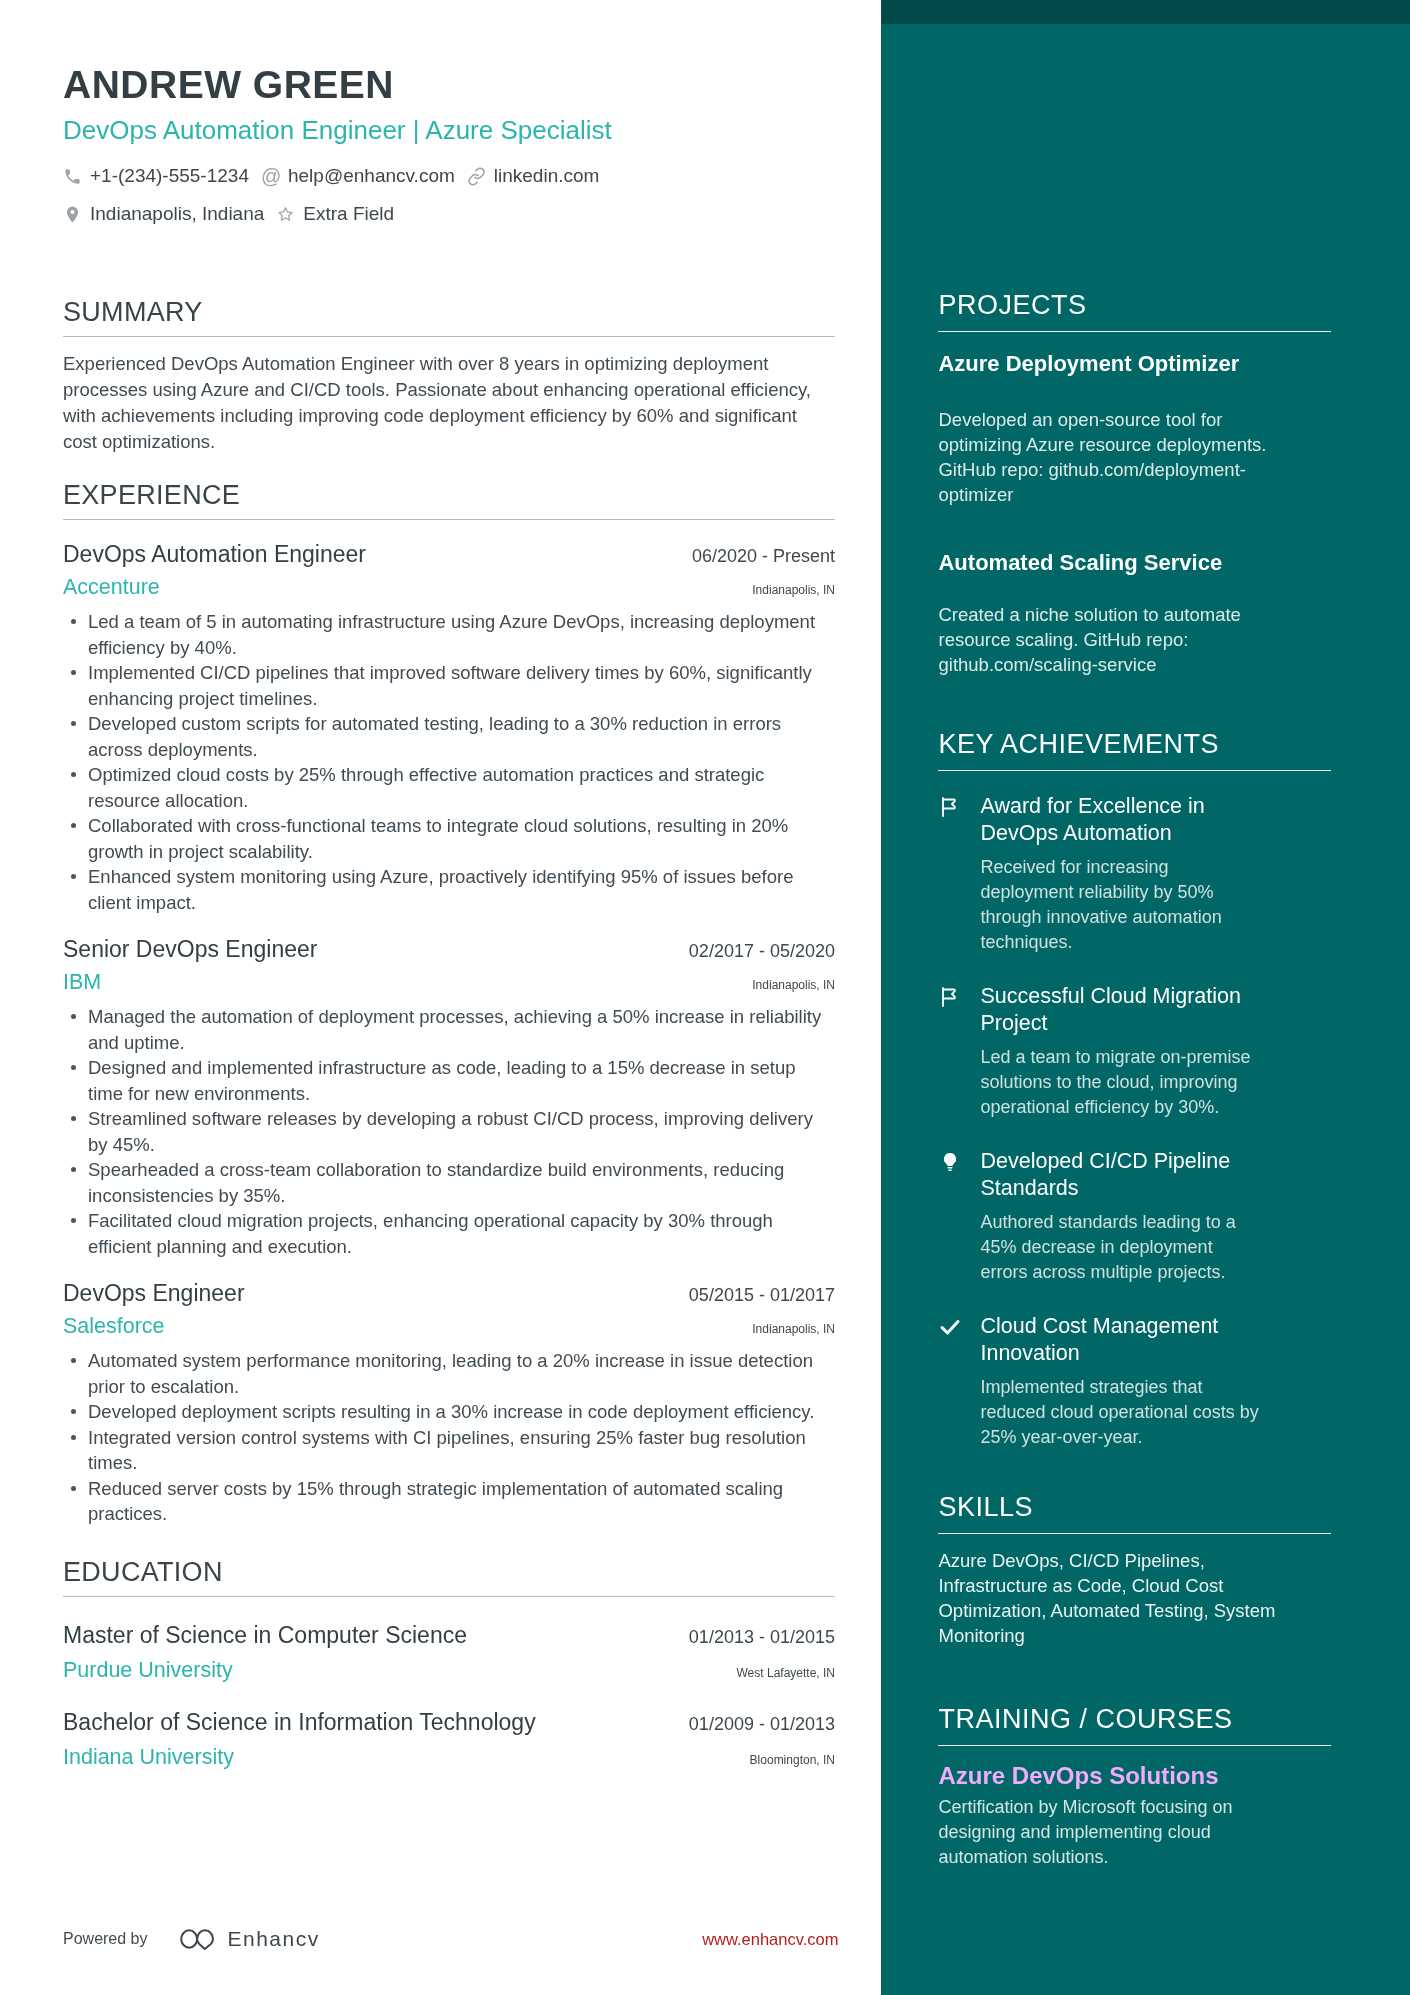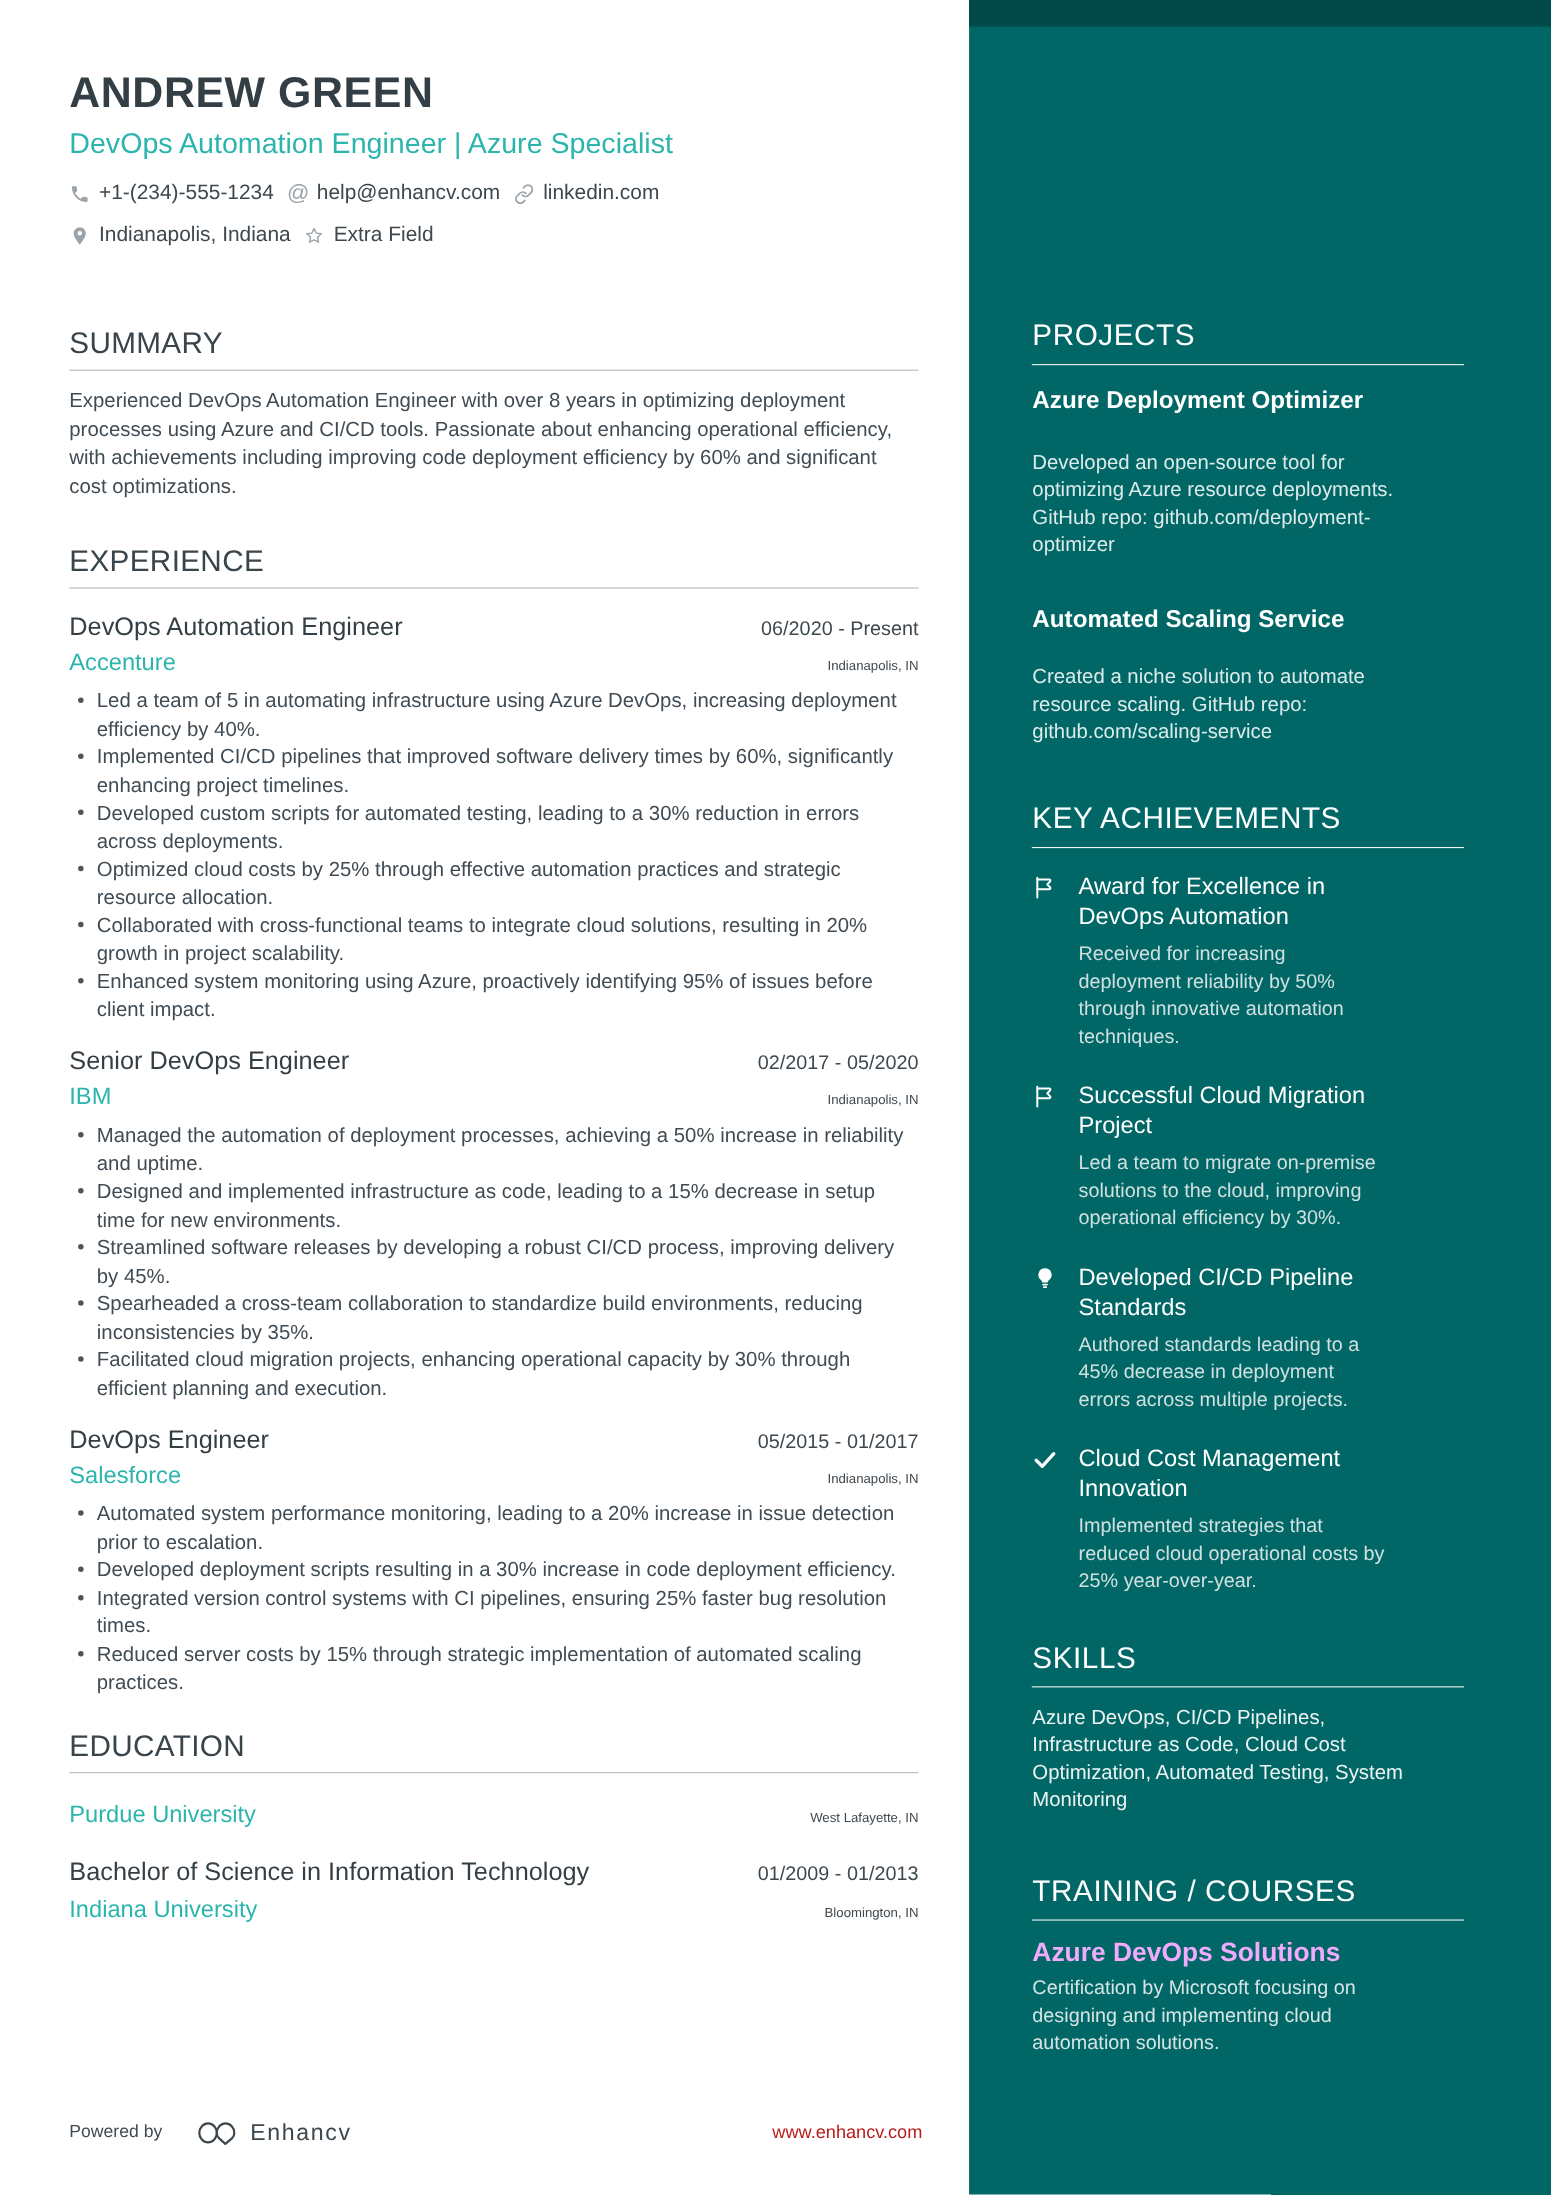--- a/index.html
+++ b/index.html
@@ -13,21 +13,21 @@
   .left-inner { padding:64px 0 0 63px; width:835px; }
   .name { font-size:39px; font-weight:700; letter-spacing:.5px; color:#333e45; line-height:41px; }
   .job-title { font-size:26px; color:#2cb5ad; margin-top:10px; line-height:30px; }
   .contacts { margin-top:18px; display:flex; flex-wrap:wrap; column-gap:26px; row-gap:7px;
               font-size:19px; color:#3d474e; max-width:660px;gap:12px; }
   .contact-item { display:flex; align-items:center; gap:8px; line-height:26px; }
   .cicon { width:19px; height:19px; color:#9aa4aa; flex:none; display:inline-flex; }
   .cicon svg { width:100%; height:100%; }
   .at-glyph { font-size:20px; color:#9aa4aa; line-height:19px; }
 
-  .sec { margin-top:40px; }
+  .sec { margin-top:25px; }
   .sec-summary { margin-top:70px; }
   h2.lhead { font-size:27px; font-weight:500; color:#39444b; letter-spacing:.3px; line-height:31px; }
   .lrule { border-bottom:1.5px solid #b4babd; margin-top:8px; width:772px; }
   .summary-text { margin-top:14px; font-size:18.5px; line-height:26px; color:#404b53; max-width:760px; }
 
   .job { margin-top:20px; width:772px; }
   .jrow { display:flex; justify-content:space-between; align-items:baseline; }
   .jname { font-size:23px; font-weight:500; color:#333e45; line-height:28px; }
   .jdates { font-size:18px; color:#3e484f; }
   .jrow2 { margin-top:6px; }
@@ -189,20 +189,24 @@
           <li>Reduced server costs by 15% through strategic implementation of automated scaling practices.</li>
         </ul>
       </div>
     </div>
 
     <div class="sec sec-edu">
       <h2 class="lhead">EDUCATION</h2>
       <div class="lrule"></div>
 
       <div class="edu">
+        <div class="jrow">
+          <span class="degree">Master of Science in Computer Science</span>
+          <span class="jdates">01/2013 - 01/2015</span>
+        </div>
         <div class="jrow erow2">
           <span class="school">Purdue University</span>
           <span class="jloc">West Lafayette, IN</span>
         </div>
       </div>
 
       <div class="edu">
         <div class="jrow">
           <span class="degree">Bachelor of Science in Information Technology</span>
           <span class="jdates">01/2009 - 01/2013</span>

